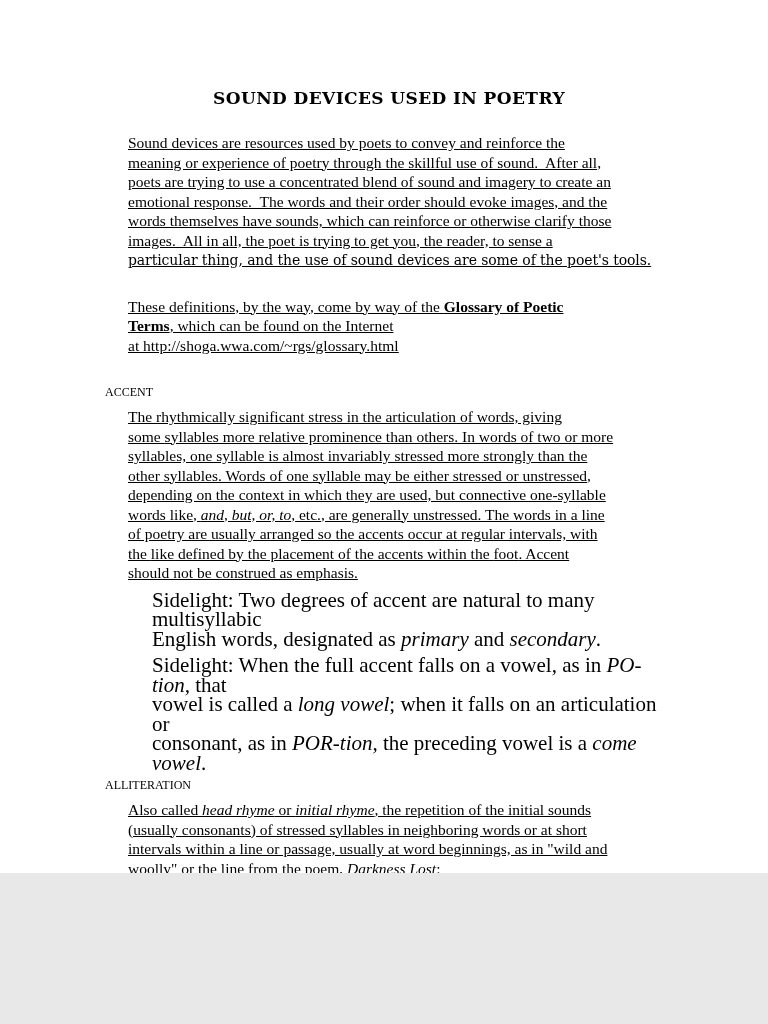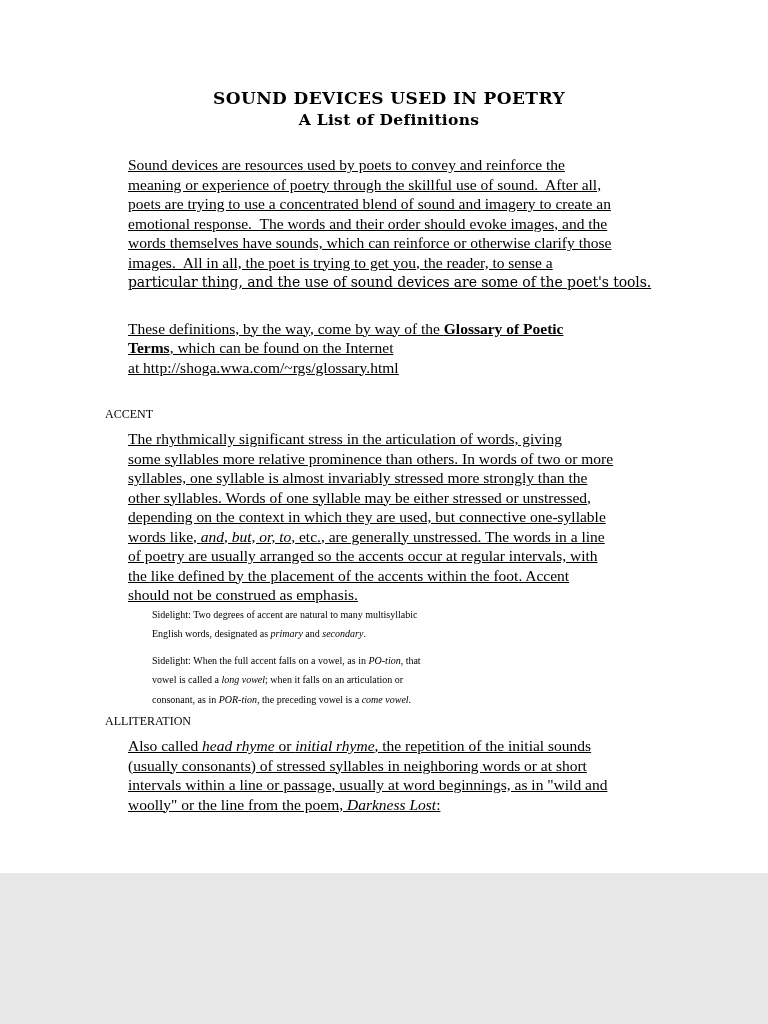--- a/index.html
+++ b/index.html
@@ -47,23 +47,23 @@
   .section-heading {
     font-size: 12px;
     line-height: 20px;
     margin: 0;
     font-weight: normal;
   }
   .heading-accent       { margin-top: 27px; }
   .heading-alliteration { margin-top: 2px; }
   .definition-para { margin-top: 5px; }
   .sidelight {
-    font-size: 10px;
+    font-size: 21px;
     line-height: 19.5px;
-    margin: 0 0 0 47px;
+    margin: 8px 0 0 47px;
     width: 520px;
     white-space: pre-wrap;
   }
   .sidelight.s3 { margin-top: 7px; }
   
   .seg-n  { }
   .seg-i  { font-style: italic; }
   .seg-b  { font-weight: bold; }
   .seg-u  { text-decoration: underline; }
   .seg-iu { font-style: italic; text-decoration: underline; }
@@ -75,21 +75,20 @@
   }
 </style>
 </head>
 <body>
 
 <div class="page">
   <div class="content">
 
     <div class="doc-title">
       <span class="t1">SOUND DEVICES USED IN POETRY</span>
-      <span class="t2">A List of Definitions</span>
     </div>
 
     <p class="para intro-para"><span class="seg-n">Sound devices are resources used by poets to convey and reinforce the
 meaning or experience of poetry through the skillful use of sound.  After all,
 poets are trying to use a concentrated blend of sound and imagery to create an
 emotional response.  The words and their order should evoke images, and the
 words themselves have sounds, which can reinforce or otherwise clarify those
 images.  All in all, the poet is trying to get you, the reader, to sense a
 </span><span class="seg-alt">particular thing, and the use of sound devices are some of the poet's tools.</span></p>
 

